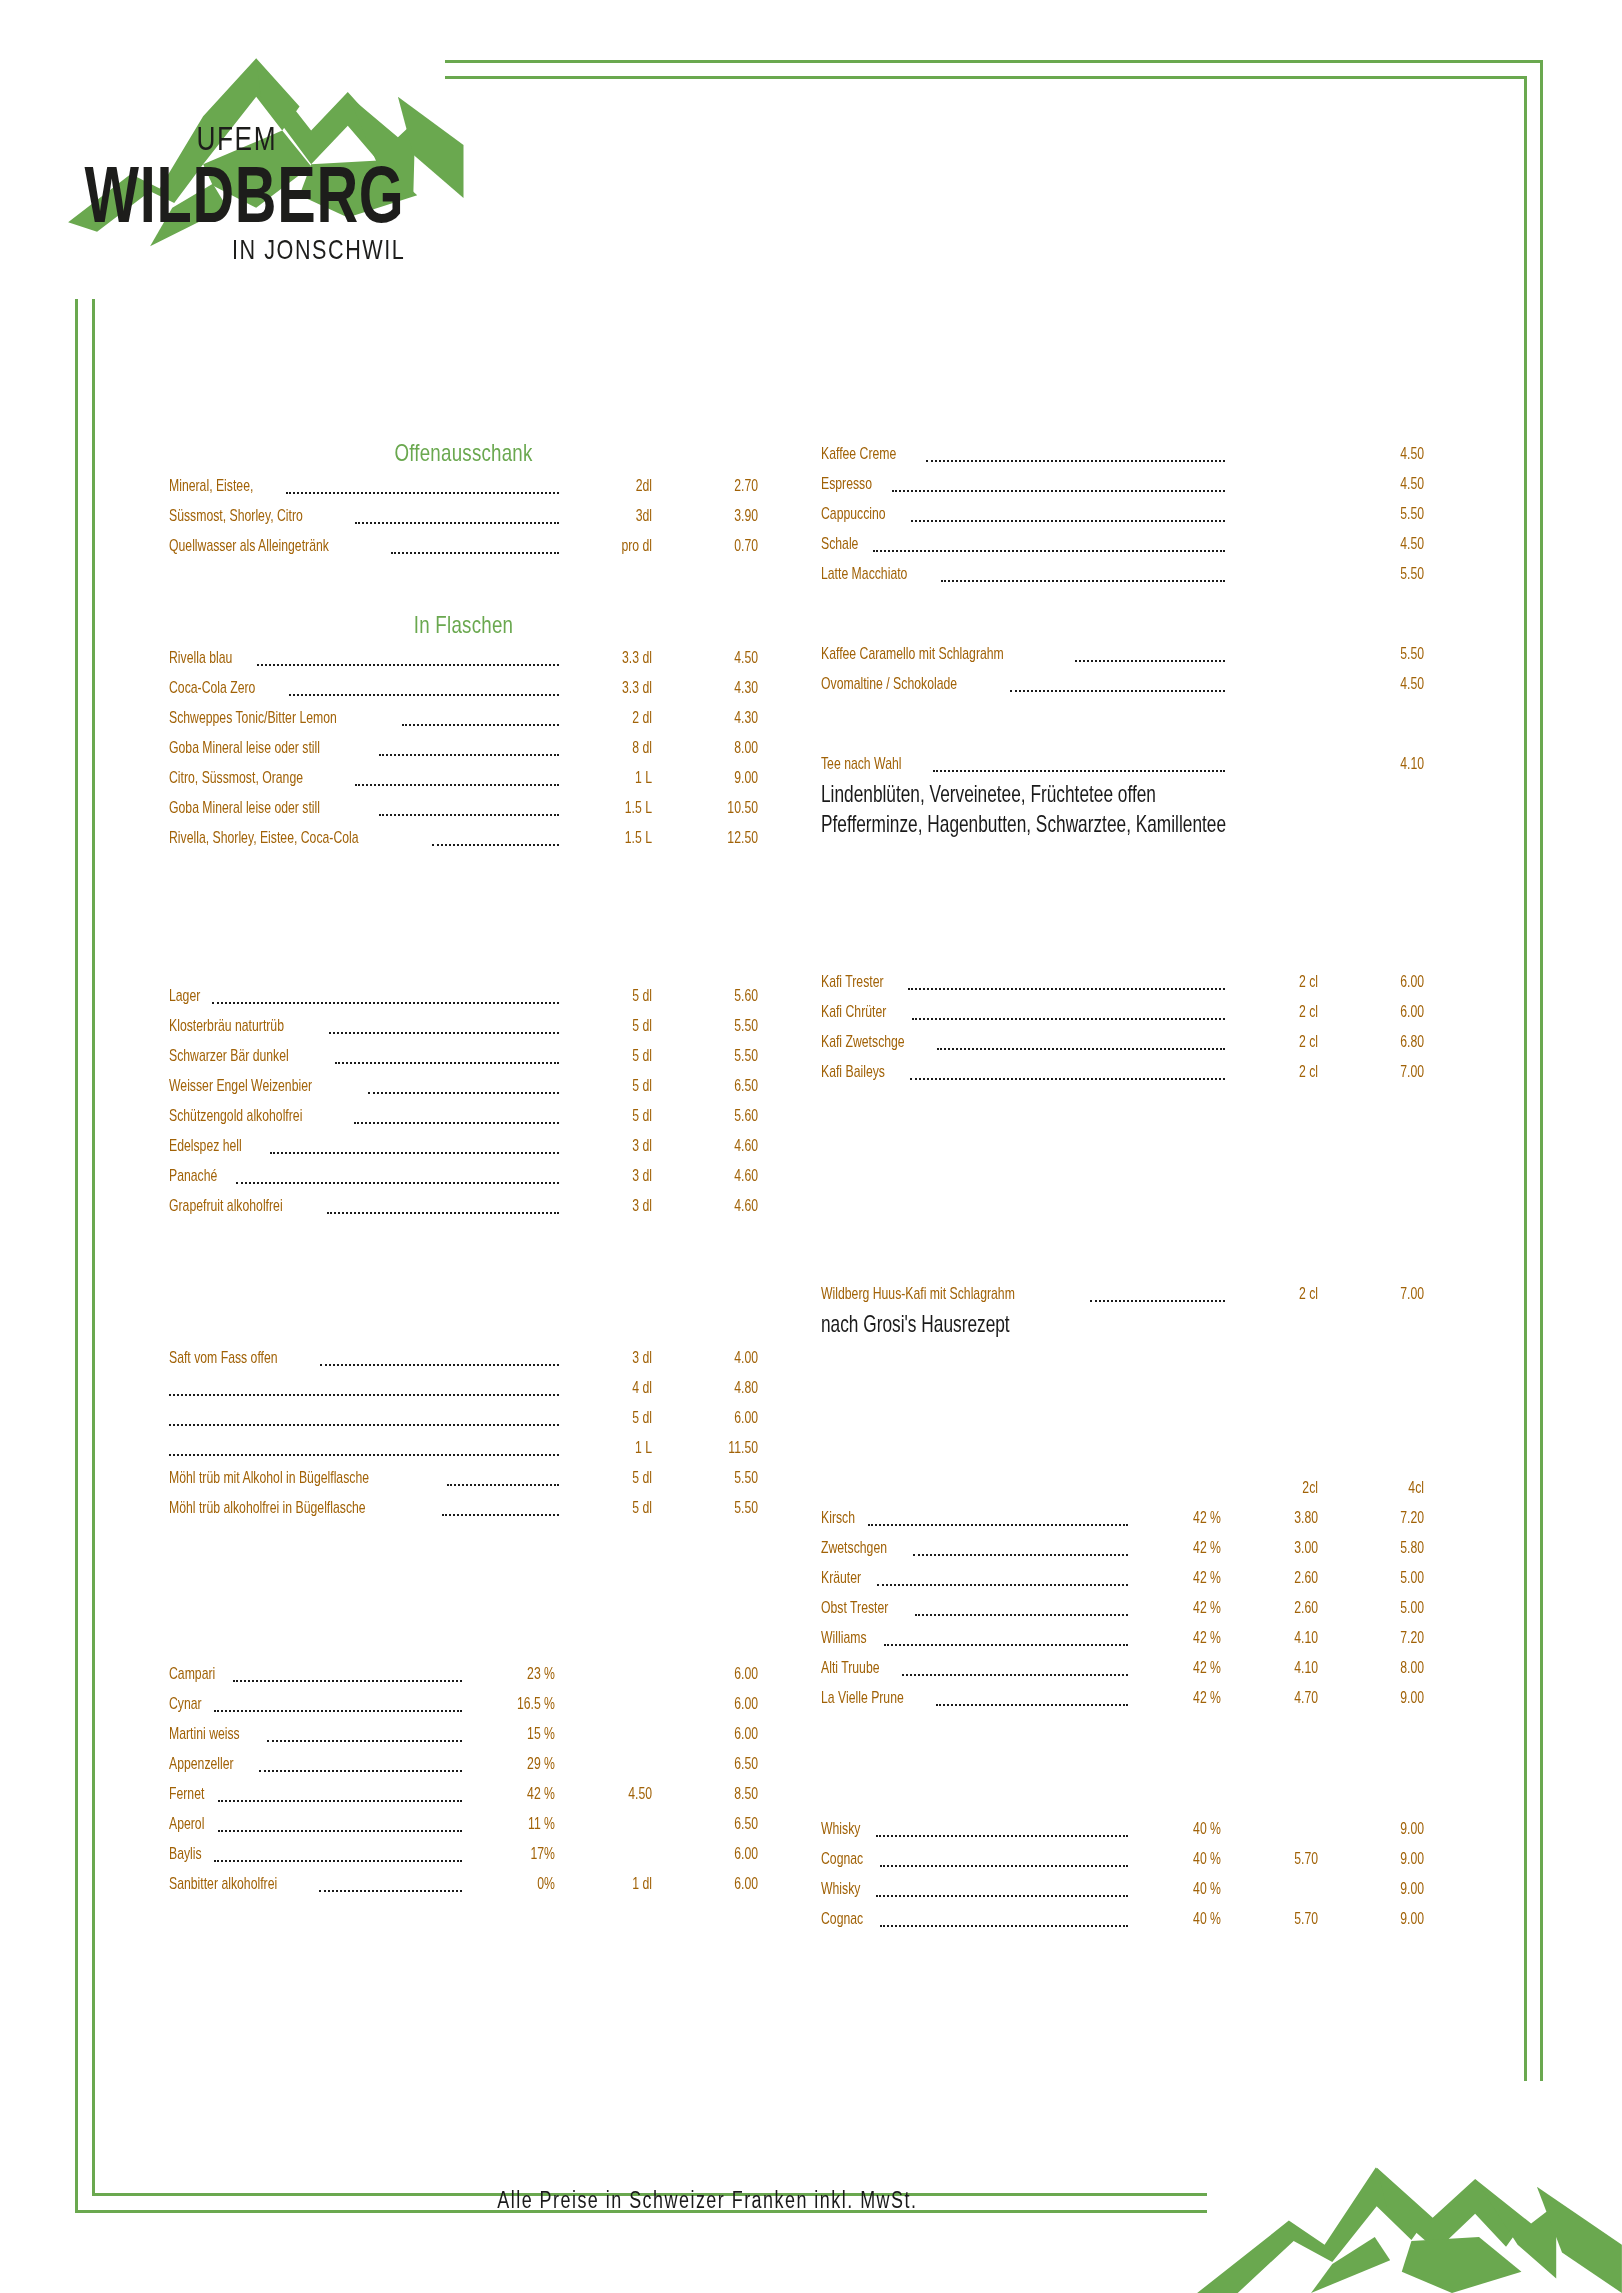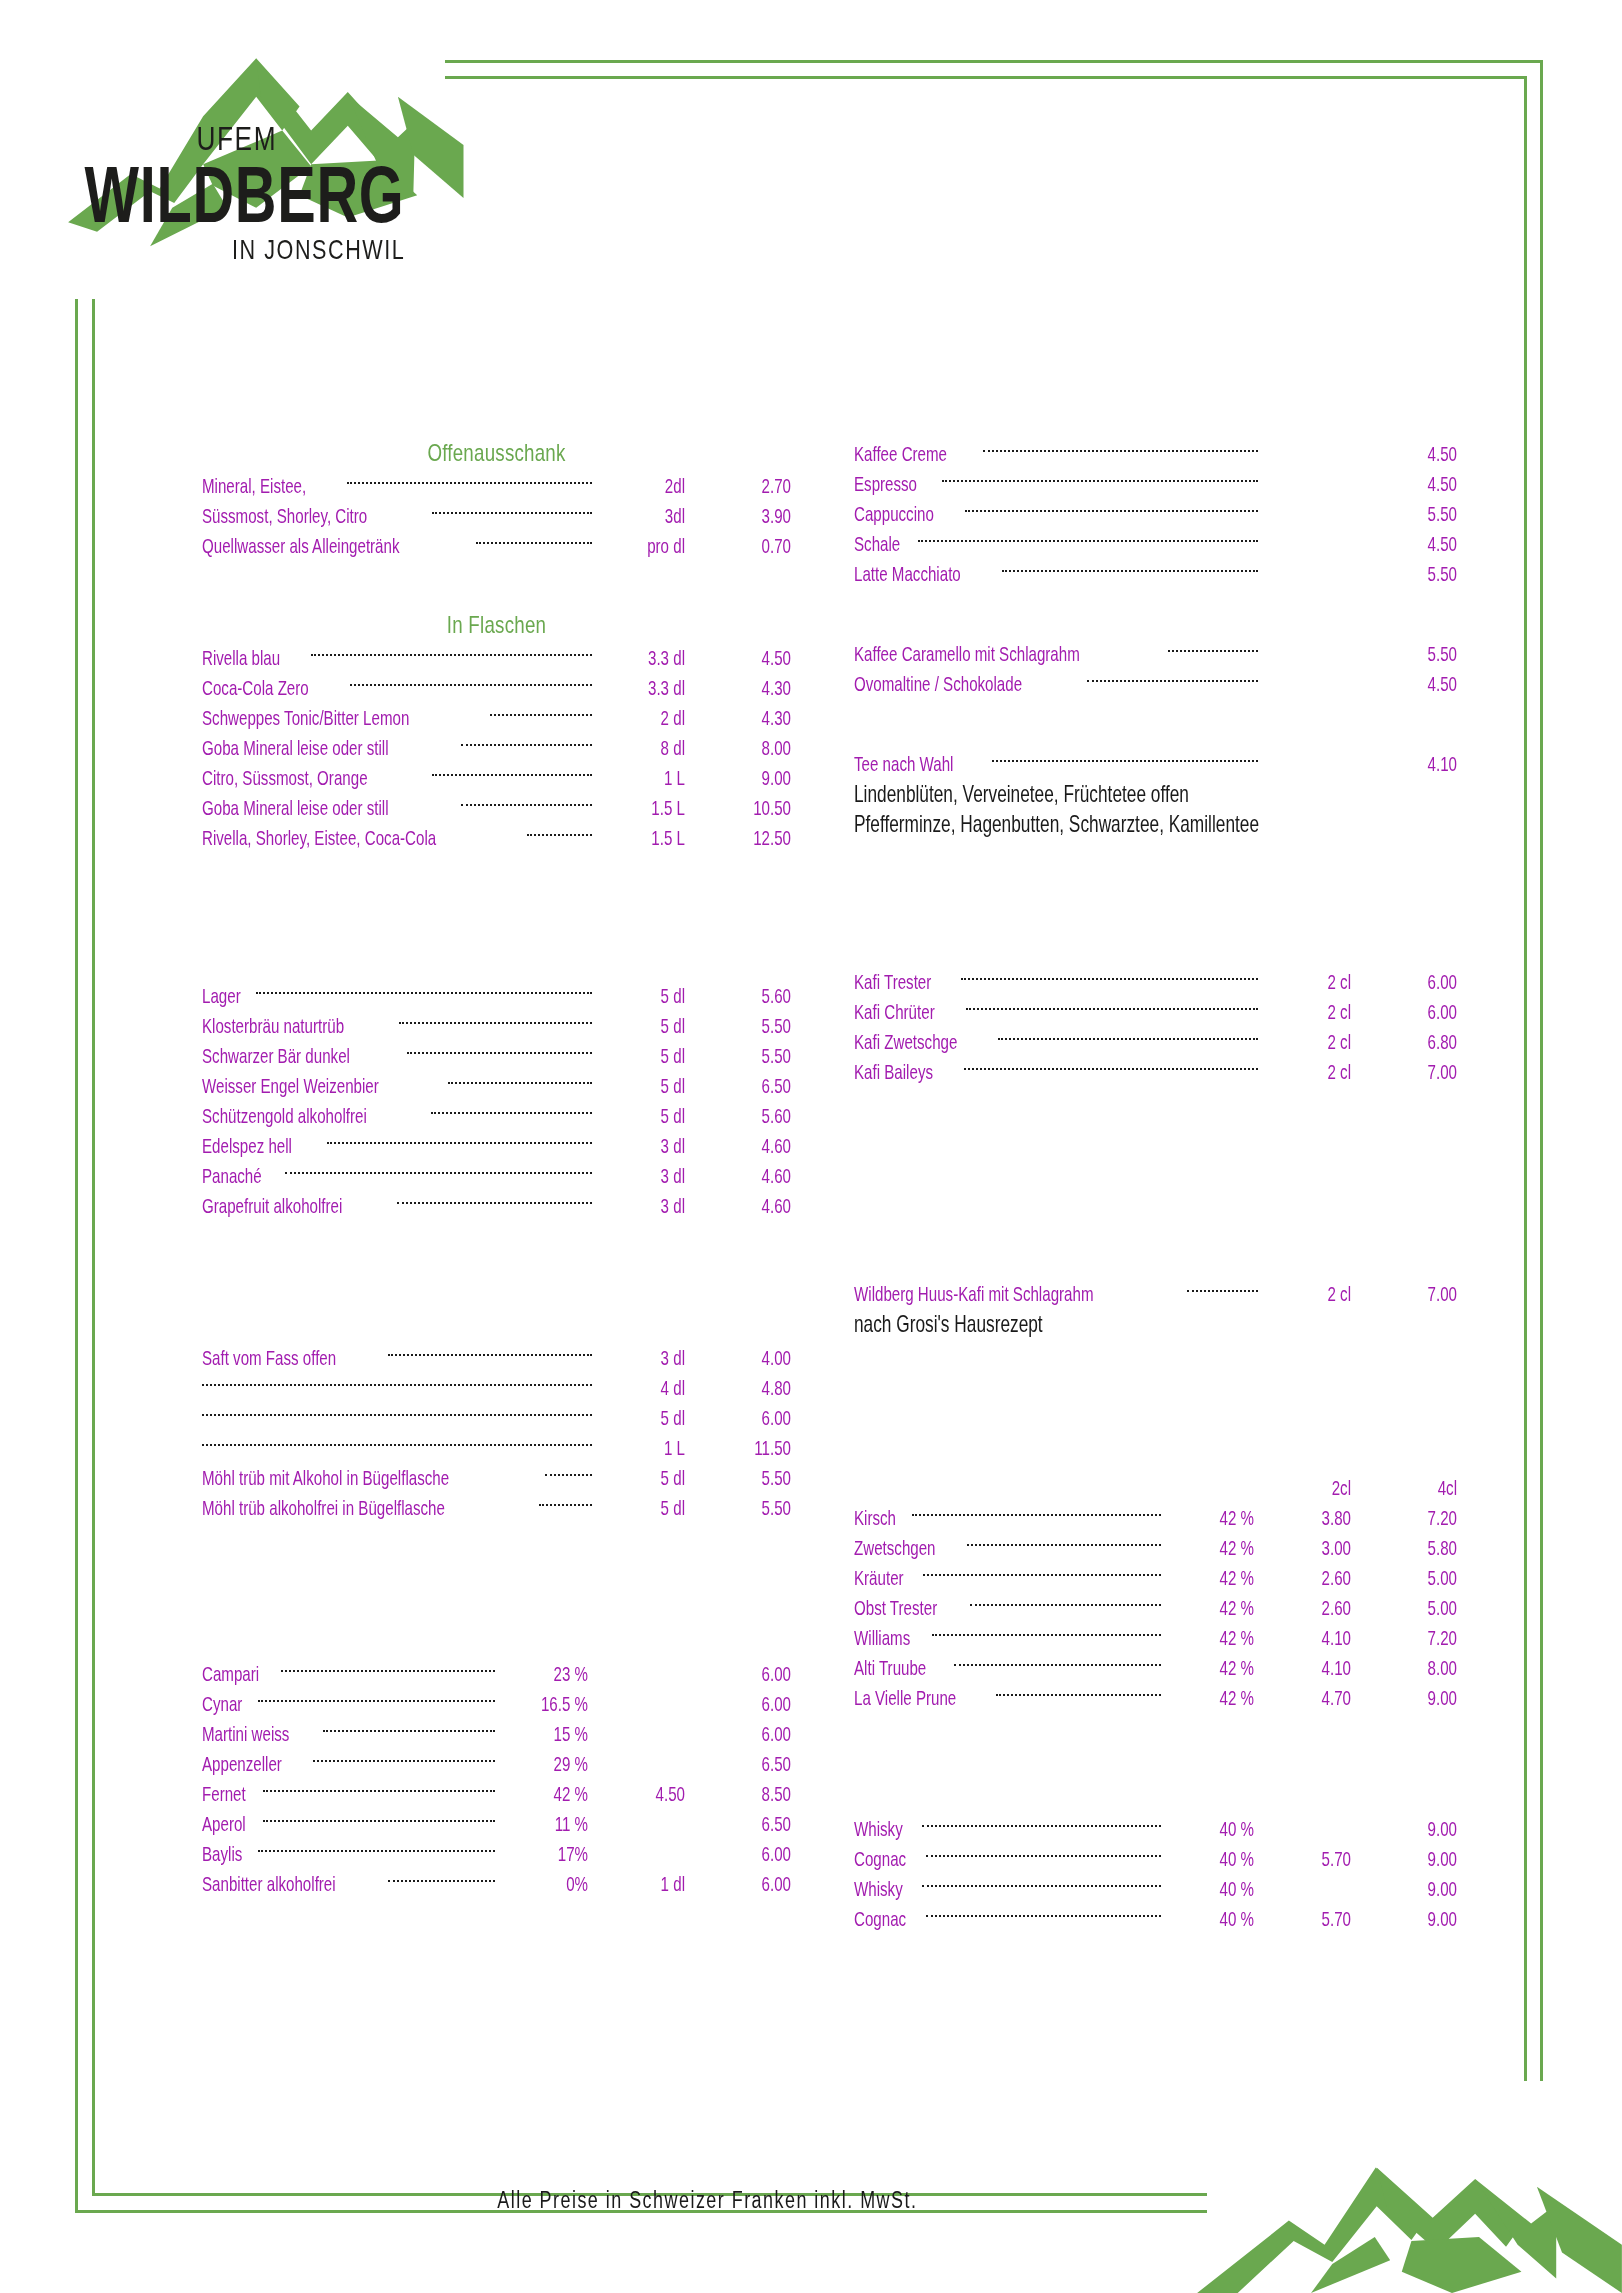--- a/index.html
+++ b/index.html
@@ -83,45 +83,44 @@
     left: 0;
     top: 0;
     width: 1622px;
     height: 2293px;
     z-index: 5;
   }
 
   .col {
     position: absolute;
     top: 439px;
-    margin-left: 33px;
   }
   .col-left  { left: 169px;  width: 589px; }
   .col-right { left: 821px;  width: 603px; }
 
   .section-title {
     color: #6aa84f;
     font-size: 24px;
     font-weight: normal;
     text-align: center;
     letter-spacing: 0.3px;
     margin: 0 0 3.9px 0;
     font-family: "Liberation Sans Narrow", "Liberation Sans", sans-serif;
     transform: scaleX(0.78);
     transform-origin: center center;
     white-space: nowrap;
   }
 
   
   .row {
     display: flex;
-    align-items: center;
-    font-size: 21px;
+    align-items: flex-end;
+    font-size: 17px;
     line-height: 30px;
-    color: #a21caf;
+    color: #a16207;
     white-space: nowrap;
   }
   .rname {
     display: inline-block;
     transform: scaleX(0.72);
     transform-origin: left center;
     white-space: nowrap;
   }
   .dots {
     flex: 1 1 auto;

